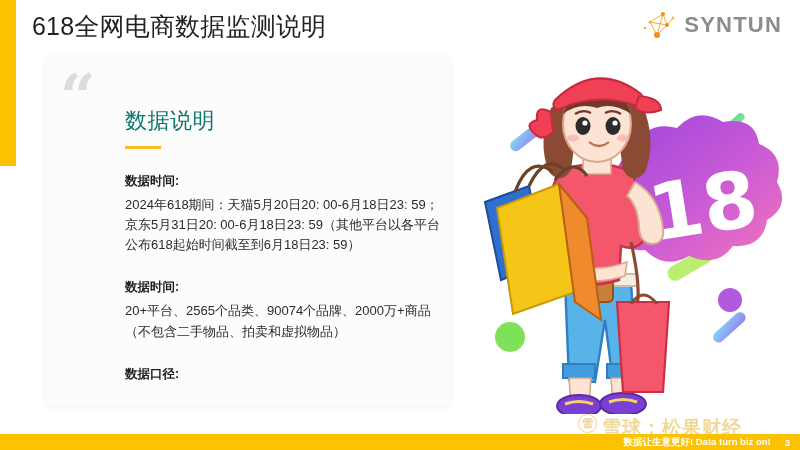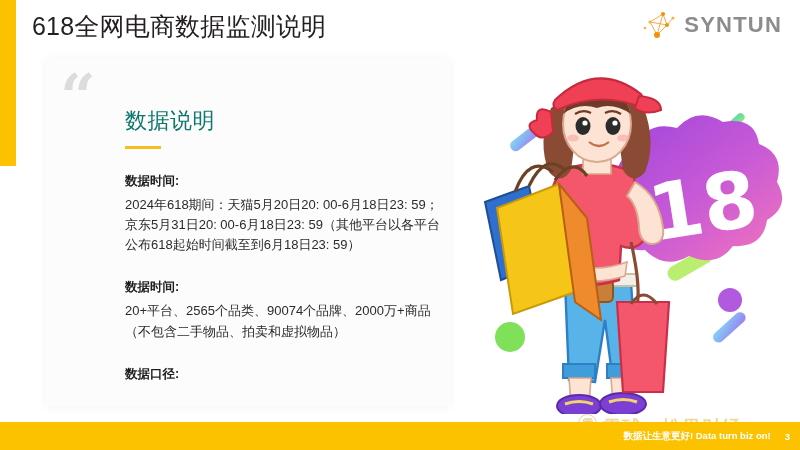--- a/index.html
+++ b/index.html
@@ -136,21 +136,21 @@
     color: #e0b233;
     letter-spacing: 1px;
     white-space: nowrap;
     margin-top: 10px;
   }
 
   
   .footer {
     position: absolute;
     left: 0; bottom: 0;
-    width: 800px; height: 28px;
+    width: 800px; height: 16px;
     background: #fcc200;
     display: flex;
     align-items: center;
     justify-content: flex-end;
     padding-right: 10px;
     gap: 14px;
   }
   .footer-slogan {
     font-size: 9.5px;
     color: #ffffff;

